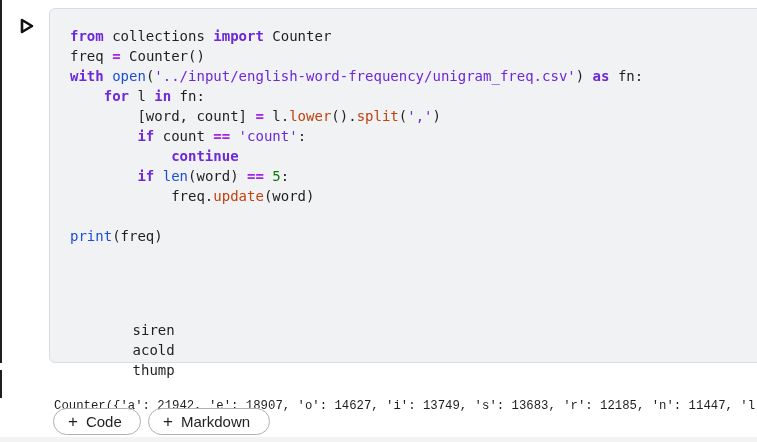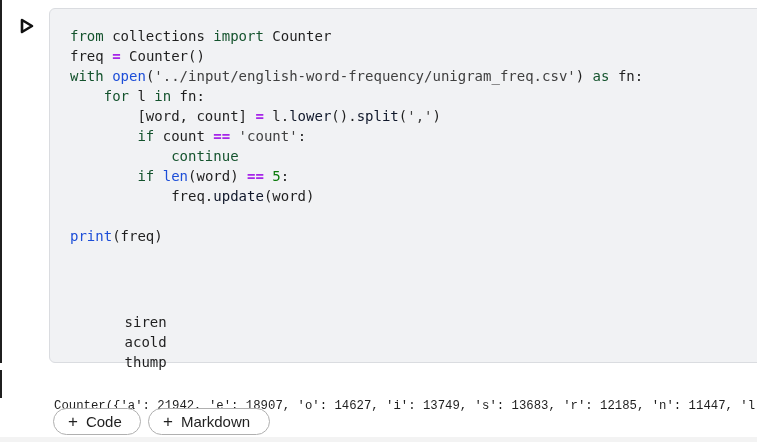--- a/index.html
+++ b/index.html
@@ -60,31 +60,31 @@
       left: 20px;
       top: 17px;
       margin: 0;
       font-family: "DejaVu Sans Mono", monospace;
       font-size: 14px;
       line-height: 20px;
       color: #1f1f1f;
       white-space: pre;
     }
     .code .line { display: block; height: 20px; }
-    .kw { color: #14532d; font-weight: normal; }
+    .kw { color: #6d28d9; font-weight: bold; }
     .op { color: #a626e8; font-weight: bold; }
-    .str { color: #404040; }
+    .str { color: #6d28d9; }
     .fn { color: #1d4ed8; }
-    .meth { color: #0f172a; }
+    .meth { color: #c2410c; }
     .num { color: #0b7a0b; }
     .stdout {
       position: absolute;
       left: 20px;
       top: 279px;
-      margin: 4px;
+      margin: 12px;
       font-family: "DejaVu Sans Mono", monospace;
       font-size: 14px;
       line-height: 20px;
       color: #1f1f1f;
       white-space: pre;
     }
     .output {
       position: absolute;
       left: 54px;
       top: 369px;

